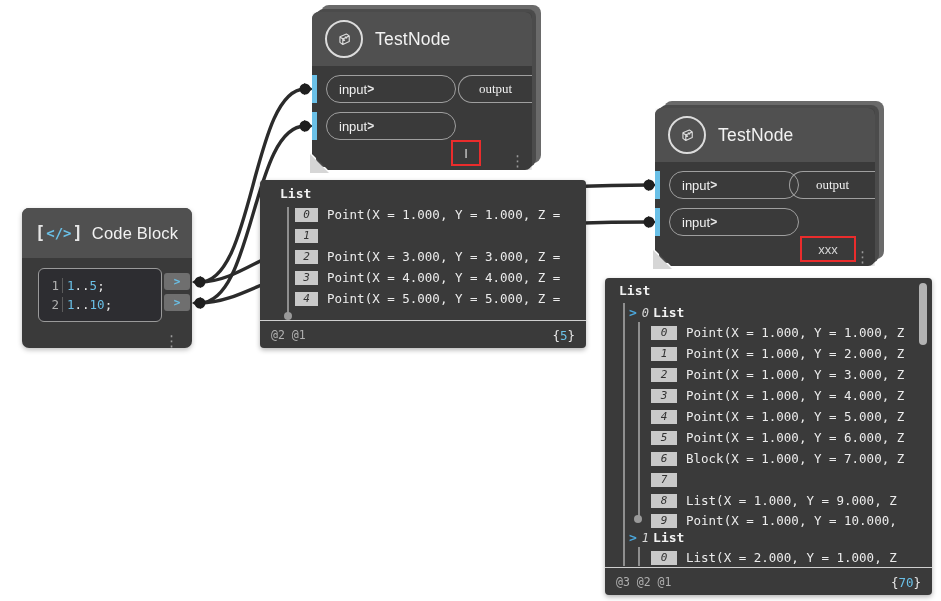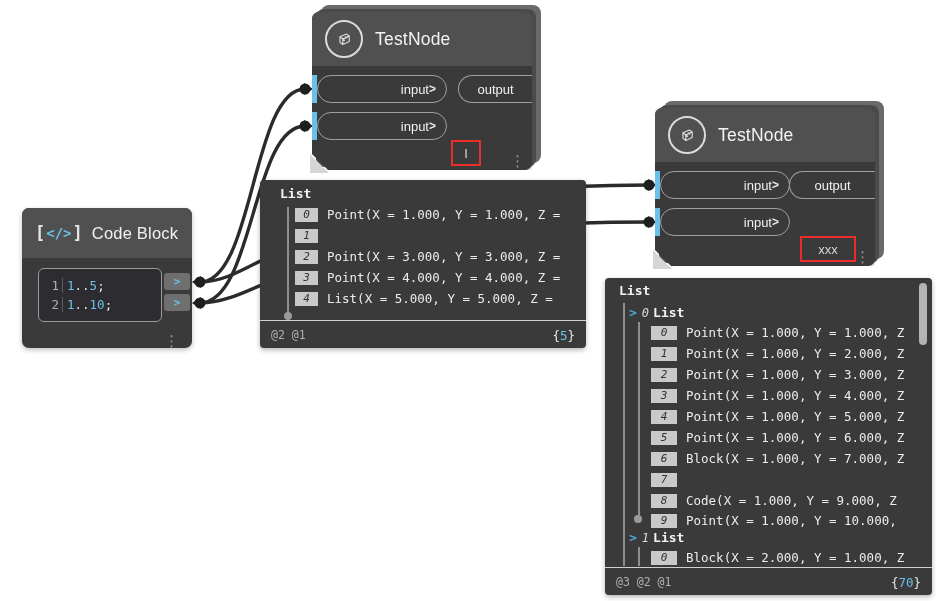--- a/index.html
+++ b/index.html
@@ -19,22 +19,22 @@
   .fold{position:absolute;left:-2px;bottom:-3px;width:19px;height:19px;background:#d6d6d6;
         clip-path:polygon(0 0,100% 100%,0 100%);}
   .node-header{height:54px;background:#505050;display:flex;align-items:center;padding-left:13px;}
   .node-title{color:#f2f2f2;font-size:17.5px;margin-left:12px;letter-spacing:.2px;}
   .icon-circle{width:34px;height:34px;border:2px solid #dcdcdc;border-radius:50%;
                display:flex;align-items:center;justify-content:center;flex:0 0 auto;}
   .node-body{position:relative;height:calc(100% - 54px);}
   .strip{position:absolute;left:0;width:5px;height:28px;background:#6AC0E7;}
   .pill{position:absolute;height:28px;border:1.4px solid #9f9f9f;box-sizing:border-box;
         display:flex;align-items:center;color:#f0f0f0;font-size:13px;}
-  .pill.in{left:5px;width:130px;border-radius:14px;padding:0 10px 0 12px;justify-content:flex-end;}
-  .pill.out{right:0;border-radius:14px 0 0 14px;border-right:none;justify-content:center;}
+  .pill.in{left:14px;width:130px;border-radius:14px;padding:0 10px 0 12px;justify-content:flex-start;}
+  .pill.out{right:0;border-radius:14px 0 0 14px;border-right:none;justify-content:center;font-family:Liberation Serif, serif;}
   .pchev{color:#eaeaea;font-weight:700;font-size:12px;}
   .lace{position:absolute;border:2.5px solid #ea2c2c;display:flex;align-items:center;justify-content:center;
         color:#d6d6d6;font-size:13px;}
   .kebab{position:absolute;color:#9a9a9a;font-size:15px;line-height:.62;letter-spacing:0;
          text-align:center;white-space:pre;}
   
   .cb-icon{display:flex;align-items:center;font-family:"DejaVu Sans Mono",monospace;font-size:17px;font-weight:700;}
   .cb-icon .br{color:#e6e6e6;}
   .cb-icon .tg{color:#6AC0E7;font-size:14px;margin:0 1px;}
   .editor{position:absolute;left:16px;top:10px;width:124px;height:54px;background:#2d2d31;
@@ -215,21 +215,21 @@
   </div>
 
   <div class="bubble" style="left:260px;top:180px;width:326px;height:168px">
     <div class="root-label" style="left:20px;top:6px">List</div>
     <div class="lvl-line" style="left:27px;top:27px;height:106px"></div>
     <div class="lvl-dot" style="left:24px;top:132px"></div>
     <div class="prow" style="left:35px;top:24px"><span class="badge" style="width:23px">0</span><span class="ptext">Point(X = 1.000, Y = 1.000, Z =</span></div>
     <div class="prow" style="left:35px;top:45px"><span class="badge" style="width:23px">1</span></div>
     <div class="prow" style="left:35px;top:66px"><span class="badge" style="width:23px">2</span><span class="ptext">Point(X = 3.000, Y = 3.000, Z =</span></div>
     <div class="prow" style="left:35px;top:87px"><span class="badge" style="width:23px">3</span><span class="ptext">Point(X = 4.000, Y = 4.000, Z =</span></div>
-    <div class="prow" style="left:35px;top:108px"><span class="badge" style="width:23px">4</span><span class="ptext">List(X = 5.000, Y = 5.000, Z =</span></div>
+    <div class="prow" style="left:35px;top:108px"><span class="badge" style="width:23px">4</span><span class="ptext">Point(X = 5.000, Y = 5.000, Z =</span></div>
     <div class="bubble-bar">
       <span class="levels">@2 @1</span>
       <span class="count"><span class="br">{</span><span class="val">5</span><span class="br">}</span></span>
     </div>
   </div>
 
   <div class="bubble" style="left:605px;top:278px;width:327px;height:317px">
     <div class="root-label" style="left:14px;top:5px">List</div>
     <div class="lvl-line" style="left:18px;top:25px;height:263px"></div>
     <div class="grow" style="left:24px;top:25px">
@@ -240,29 +240,29 @@
     <div class="lvl-line" style="left:33px;top:44px;height:194px"></div>
     <div class="lvl-dot" style="left:29px;top:237px"></div>
     <div class="prow" style="left:46px;top:44px"><span class="badge" style="width:26px">0</span><span class="ptext">Point(X = 1.000, Y = 1.000, Z</span></div>
     <div class="prow" style="left:46px;top:65px"><span class="badge" style="width:26px">1</span><span class="ptext">Point(X = 1.000, Y = 2.000, Z</span></div>
     <div class="prow" style="left:46px;top:86px"><span class="badge" style="width:26px">2</span><span class="ptext">Point(X = 1.000, Y = 3.000, Z</span></div>
     <div class="prow" style="left:46px;top:107px"><span class="badge" style="width:26px">3</span><span class="ptext">Point(X = 1.000, Y = 4.000, Z</span></div>
     <div class="prow" style="left:46px;top:128px"><span class="badge" style="width:26px">4</span><span class="ptext">Point(X = 1.000, Y = 5.000, Z</span></div>
     <div class="prow" style="left:46px;top:149px"><span class="badge" style="width:26px">5</span><span class="ptext">Point(X = 1.000, Y = 6.000, Z</span></div>
     <div class="prow" style="left:46px;top:170px"><span class="badge" style="width:26px">6</span><span class="ptext">Block(X = 1.000, Y = 7.000, Z</span></div>
     <div class="prow" style="left:46px;top:191px"><span class="badge" style="width:26px">7</span></div>
-    <div class="prow" style="left:46px;top:212px"><span class="badge" style="width:26px">8</span><span class="ptext">Code(X = 1.000, Y = 9.000, Z</span></div>
+    <div class="prow" style="left:46px;top:212px"><span class="badge" style="width:26px">8</span><span class="ptext">List(X = 1.000, Y = 9.000, Z</span></div>
     <div class="prow" style="left:46px;top:232px"><span class="badge" style="width:26px">9</span><span class="ptext">Point(X = 1.000, Y = 10.000,</span></div>
     <div class="grow" style="left:24px;top:250px">
       <span class="chev">&gt;</span>
       <span class="gidx">1</span>
       <span class="glabel">List</span>
     </div>
     <div class="lvl-line" style="left:33px;top:269px;height:19px"></div>
-    <div class="prow" style="left:46px;top:269px"><span class="badge" style="width:26px">0</span><span class="ptext">Block(X = 2.000, Y = 1.000, Z</span></div>
+    <div class="prow" style="left:46px;top:269px"><span class="badge" style="width:26px">0</span><span class="ptext">List(X = 2.000, Y = 1.000, Z</span></div>
     <div class="sb-thumb" style="right:5px;top:5px;height:62px"></div>
     <div class="bubble-bar">
       <span class="levels">@3 @2 @1</span>
       <span class="count"><span class="br">{</span><span class="val">70</span><span class="br">}</span></span>
     </div>
   </div>
 
 </div>
 
 </body></html>

